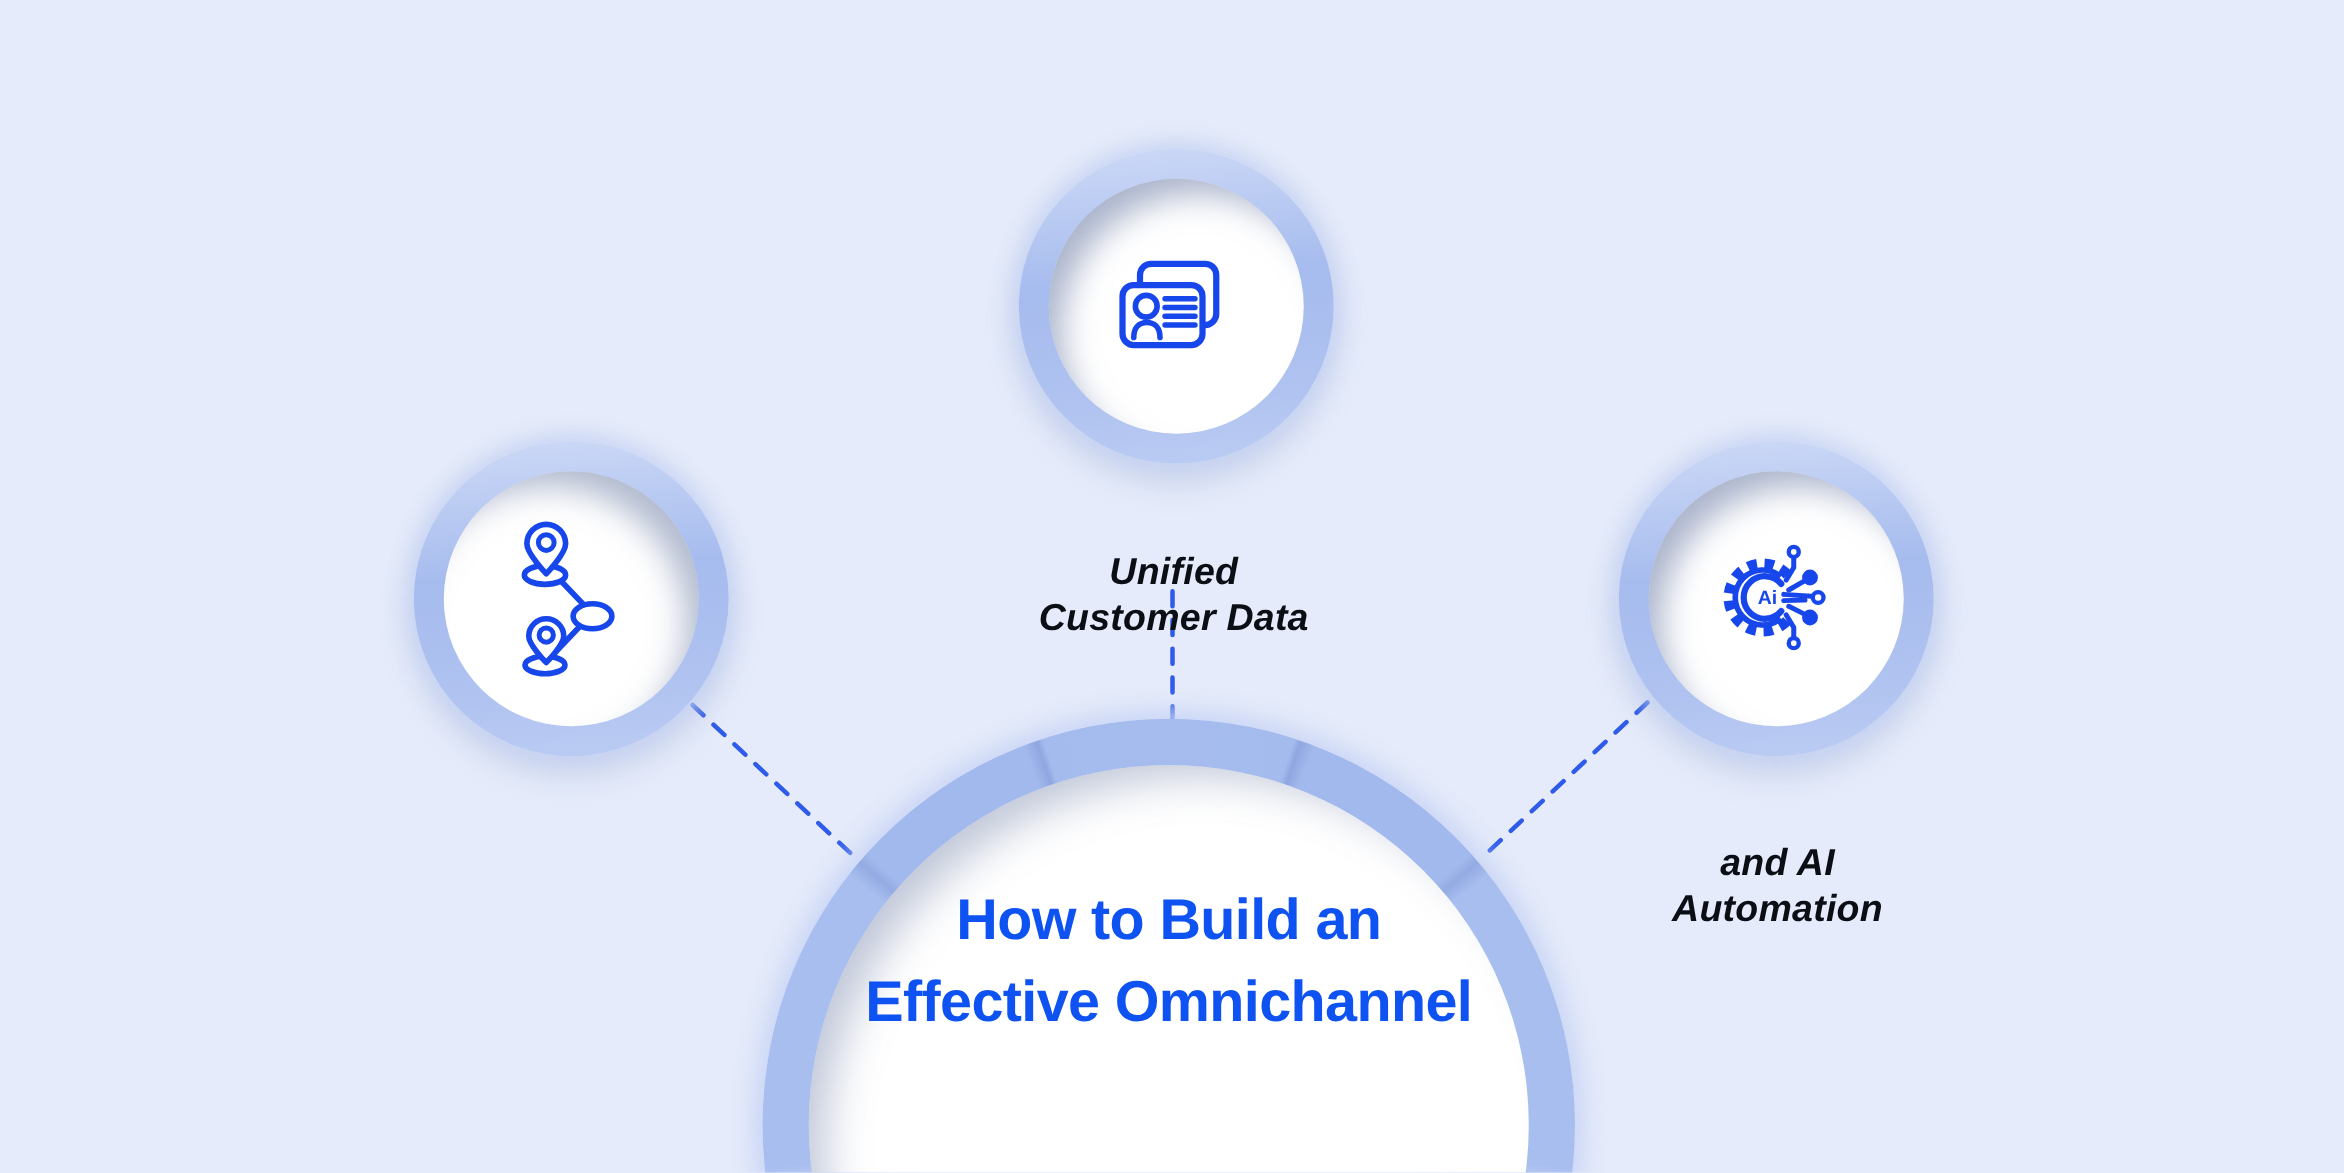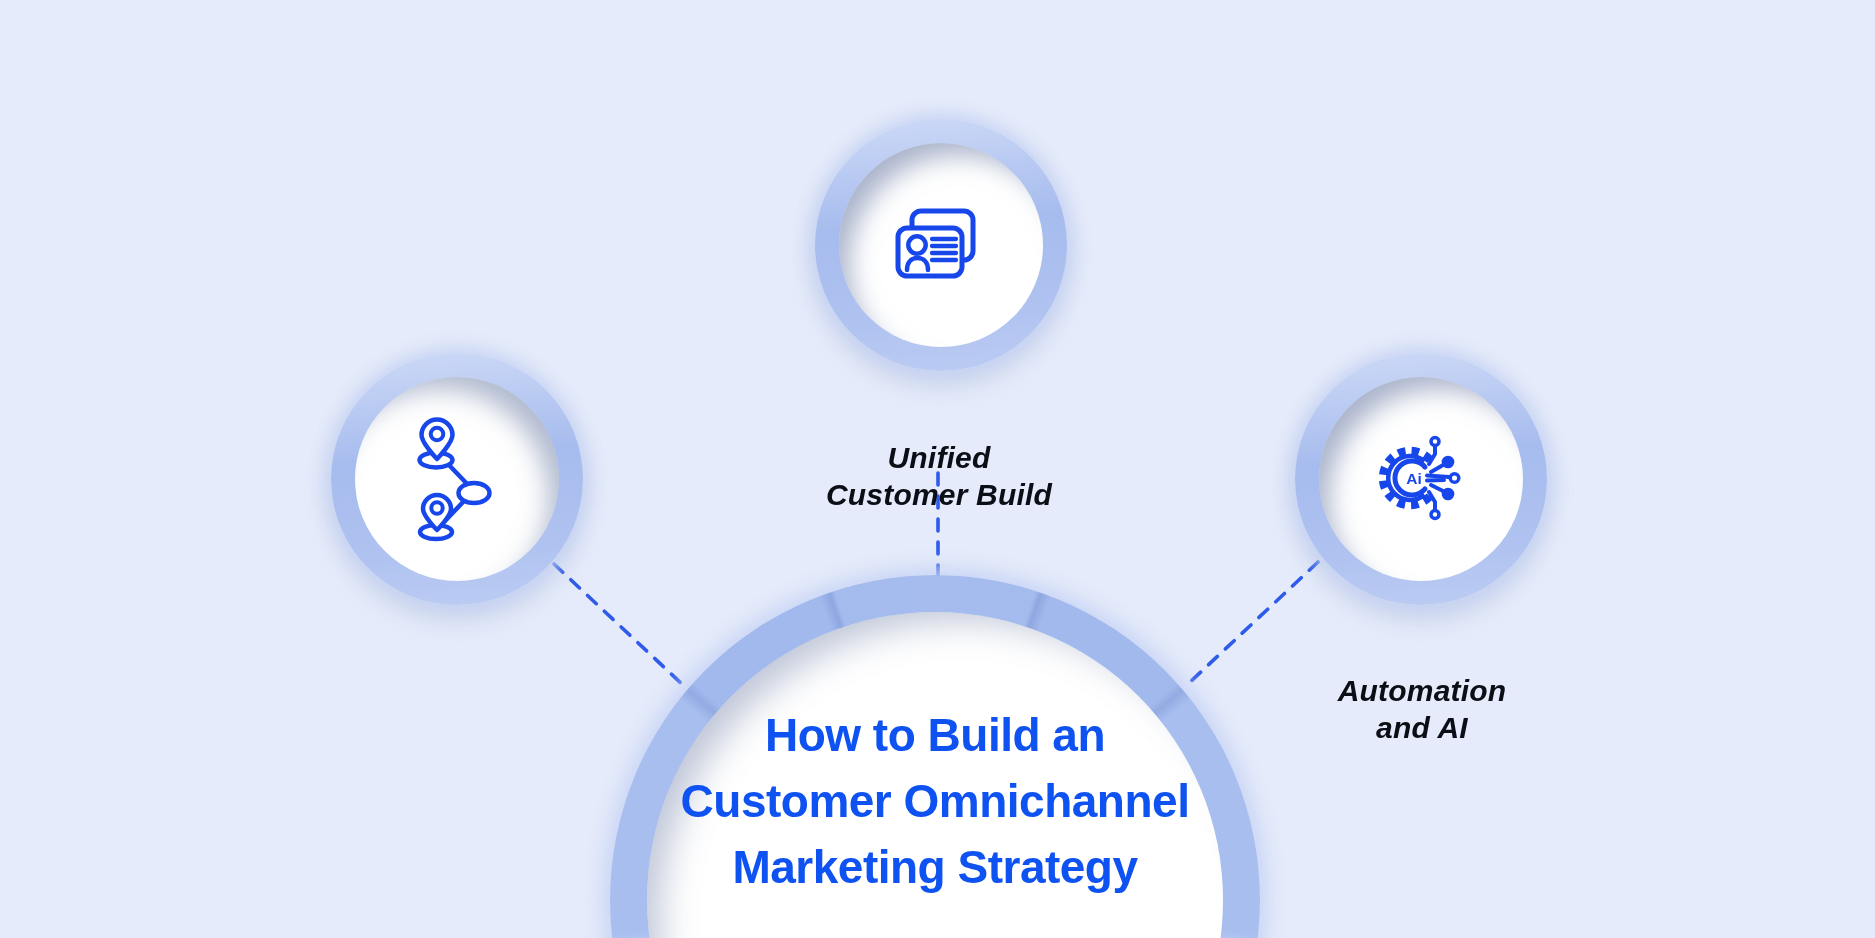--- a/index.html
+++ b/index.html
@@ -61,22 +61,21 @@
     <path d="M1318,562 L1188,684"></path>
   </g>
 </svg>
 
 <div class="big-ring">
   <div class="big-inner"></div>
 </div>
 
 <div class="main-title">
   <span class="line">How to Build an</span>
-  <span class="line">Customer Omnichannel</span>
-  <span class="line">Marketing Strategy</span>
+  <span class="line">Effective Omnichannel</span>
 </div>
 
 <div class="node-ring" style="left:815px;top:119px;width:252px;height:252px;">
   <div class="node-inner shadow-tl" style="left:24px;top:24px;width:204px;height:204px;"></div>
 </div>
 <svg class="icon" style="left:890px;top:198px;" width="100" height="90" viewBox="0 0 100 90">
   <g fill="none" stroke="#1747ea" stroke-width="5">
     <rect x="22" y="13" width="61" height="49" rx="9"></rect>
     <rect x="8" y="30" width="64" height="48" rx="9" fill="#ffffff"></rect>
     <circle cx="27" cy="47" r="8.7" stroke-width="4.5"></circle>
@@ -84,21 +83,21 @@
     <g stroke-width="4.3" stroke-linecap="round">
       <line x1="42" y1="41" x2="66" y2="41"></line>
       <line x1="42" y1="48" x2="66" y2="48"></line>
       <line x1="42" y1="55" x2="66" y2="55"></line>
       <line x1="42" y1="62" x2="66" y2="62"></line>
     </g>
   </g>
 </svg>
 <div class="node-label" style="left:769px;top:395px;">
   <div>Unified</div>
-  <div>Customer Build</div>
+  <div>Customer Data</div>
 </div>
 
 <div class="node-ring" style="left:331px;top:353px;width:252px;height:252px;">
   <div class="node-inner shadow-tr" style="left:24px;top:24px;width:204px;height:204px;"></div>
 </div>
 <svg class="icon" style="left:415px;top:413px;" width="80" height="130" viewBox="0 0 80 130">
   <g fill="none" stroke="#1747ea" stroke-width="4.5" stroke-linecap="round" stroke-linejoin="round">
     <line x1="34" y1="52" x2="56" y2="75"></line>
     <line x1="49" y1="88" x2="30" y2="108"></line>
     <ellipse cx="21" cy="47" rx="16.5" ry="7.5"></ellipse>
@@ -137,15 +136,15 @@
       <circle cx="63" cy="13.5" r="4" fill="#ffffff"></circle>
       <circle cx="76" cy="34" r="4.6" fill="#1747ea"></circle>
       <circle cx="82.5" cy="50" r="4.3" fill="#ffffff"></circle>
       <circle cx="76" cy="66" r="4.6" fill="#1747ea"></circle>
       <circle cx="63" cy="86.5" r="4" fill="#ffffff"></circle>
     </g>
     <text x="42" y="55.5" font-size="15.5" font-weight="bold" font-style="normal" text-anchor="middle" fill="#1747ea" stroke="none" font-family="Liberation Sans, sans-serif">Ai</text>
   </g>
 </svg>
 <div class="node-label" style="left:1252px;top:628px;">
+  <div>and AI</div>
   <div>Automation</div>
-  <div>and AI</div>
 </div>
 
 </body></html>

